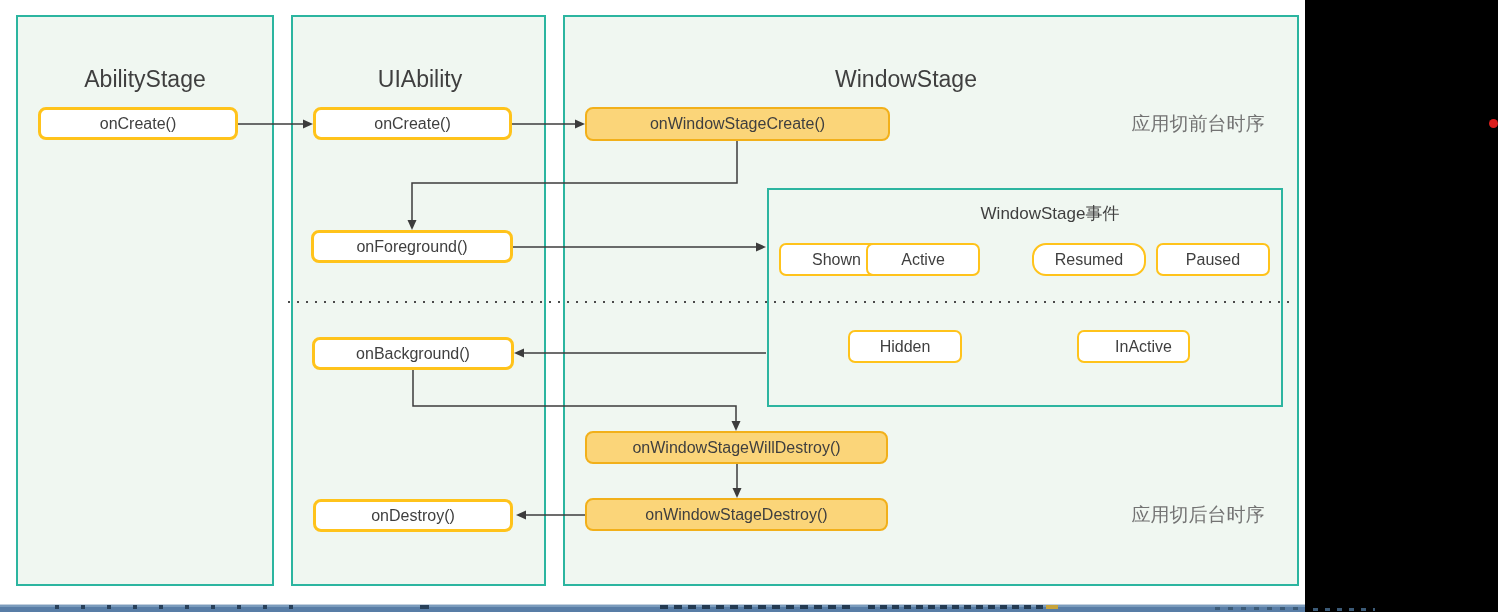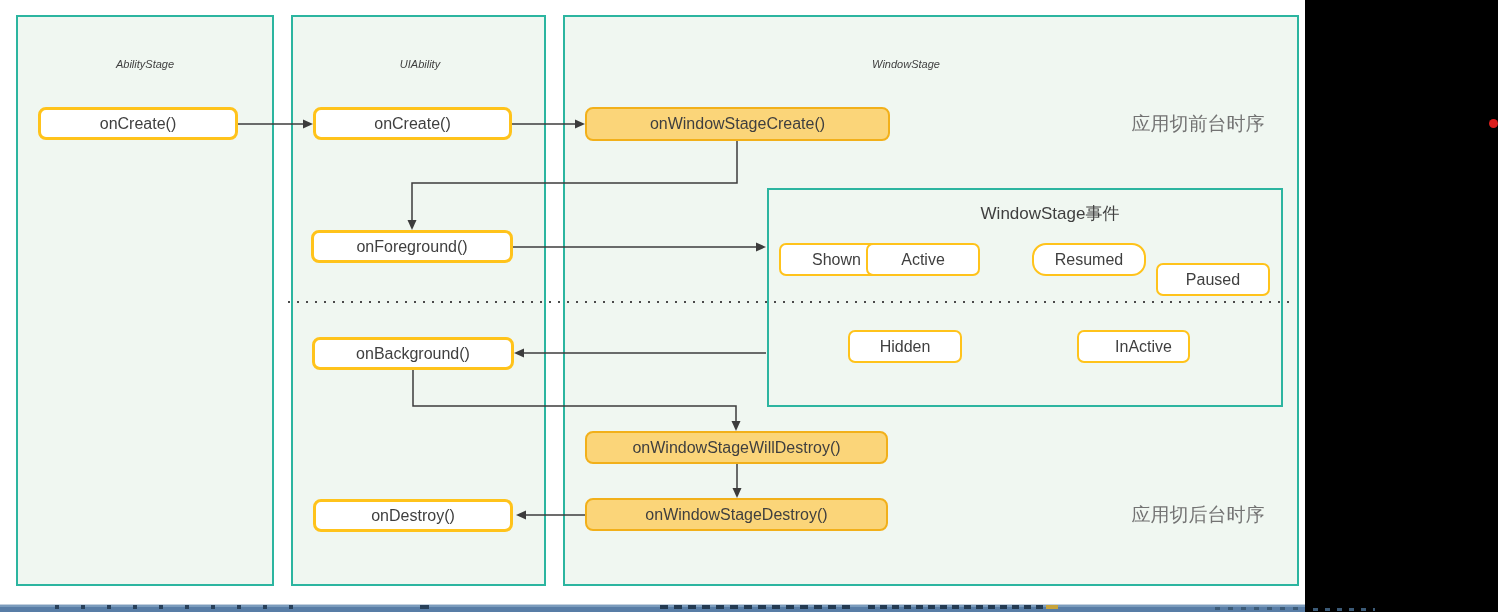--- a/index.html
+++ b/index.html
@@ -8,21 +8,21 @@
     font-family:"Liberation Sans","DejaVu Sans",sans-serif;color:#3f3f3f;
   }
   
   .black-panel{position:absolute;left:1305px;top:0;width:193px;height:612px;background:#000000;}
   .red-dot{position:absolute;left:1489px;top:119px;width:9px;height:9px;border-radius:50%;background:#dc1e1c;}
   
   .lane{position:absolute;top:15px;height:571px;background:#f0f7f1;border:2px solid #2cb5a0;box-sizing:border-box;}
   .lane-1{left:16px;width:258px;}
   .lane-2{left:291px;width:255px;}
   .lane-3{left:563px;width:736px;}
-  .lane-title{position:absolute;top:58px;transform:translateX(-50%);font-size:11px;white-space:nowrap;font-style:italic;}
+  .lane-title{position:absolute;top:66px;transform:translateX(-50%);font-size:23px;white-space:nowrap;}
   .lt-1{left:145px;} .lt-2{left:420px;} .lt-3{left:906px;}
   
   .event-panel{position:absolute;left:767px;top:188px;width:516px;height:219px;background:#f0f7f1;border:2px solid #2cb5a0;box-sizing:border-box;}
   .event-panel-title{position:absolute;left:1050px;top:202px;transform:translateX(-50%);font-size:17px;white-space:nowrap;}
   
   .dotted-line{position:absolute;left:288px;top:301px;width:1007px;height:2px;
     background:repeating-linear-gradient(90deg,#4a4a4a 0 2px,transparent 2px 9px);}
   
   .node{position:absolute;box-sizing:border-box;border-radius:8px;display:flex;align-items:center;justify-content:center;
     font-size:16px;white-space:nowrap;}
@@ -66,21 +66,21 @@
   <div class="lane-title lt-3">WindowStage</div>
 
   <div class="event-panel"></div>
   <div class="event-panel-title">WindowStage事件</div>
 
   <div class="dotted-line"></div>
 
   <div class="chip" style="left:779px;top:243px;width:115px;height:33px;">Shown</div>
   <div class="chip" style="left:866px;top:243px;width:114px;height:33px;">Active</div>
   <div class="chip" style="left:1032px;top:243px;width:114px;height:33px;border-radius:14px;">Resumed</div>
-  <div class="chip" style="left:1156px;top:243px;width:114px;height:33px;margin-top:20px;">Paused</div>
+  <div class="chip" style="left:1156px;top:243px;width:114px;height:33px;">Paused</div>
   <div class="chip" style="left:848px;top:330px;width:114px;height:33px;">Hidden</div>
   <div class="chip" style="left:1077px;top:330px;width:113px;height:33px;padding-left:20px;">InActive</div>
 
   <div class="node node-white" style="left:38px;top:107px;width:200px;height:33px;">onCreate()</div>
   <div class="node node-white" style="left:313px;top:107px;width:199px;height:33px;">onCreate()</div>
   <div class="node node-yellow" style="left:585px;top:107px;width:305px;height:34px;">onWindowStageCreate()</div>
   <div class="node node-white" style="left:311px;top:230px;width:202px;height:33px;">onForeground()</div>
   <div class="node node-white" style="left:312px;top:337px;width:202px;height:33px;">onBackground()</div>
   <div class="node node-yellow" style="left:585px;top:431px;width:303px;height:33px;">onWindowStageWillDestroy()</div>
   <div class="node node-yellow" style="left:585px;top:498px;width:303px;height:33px;">onWindowStageDestroy()</div>

